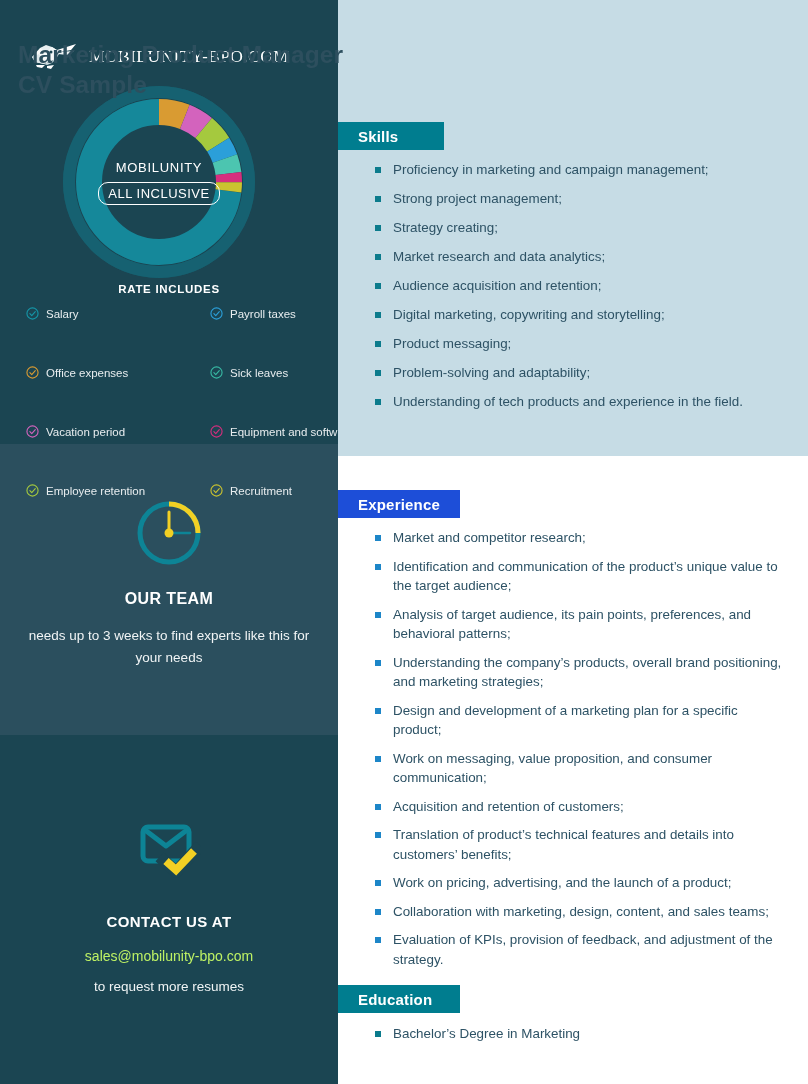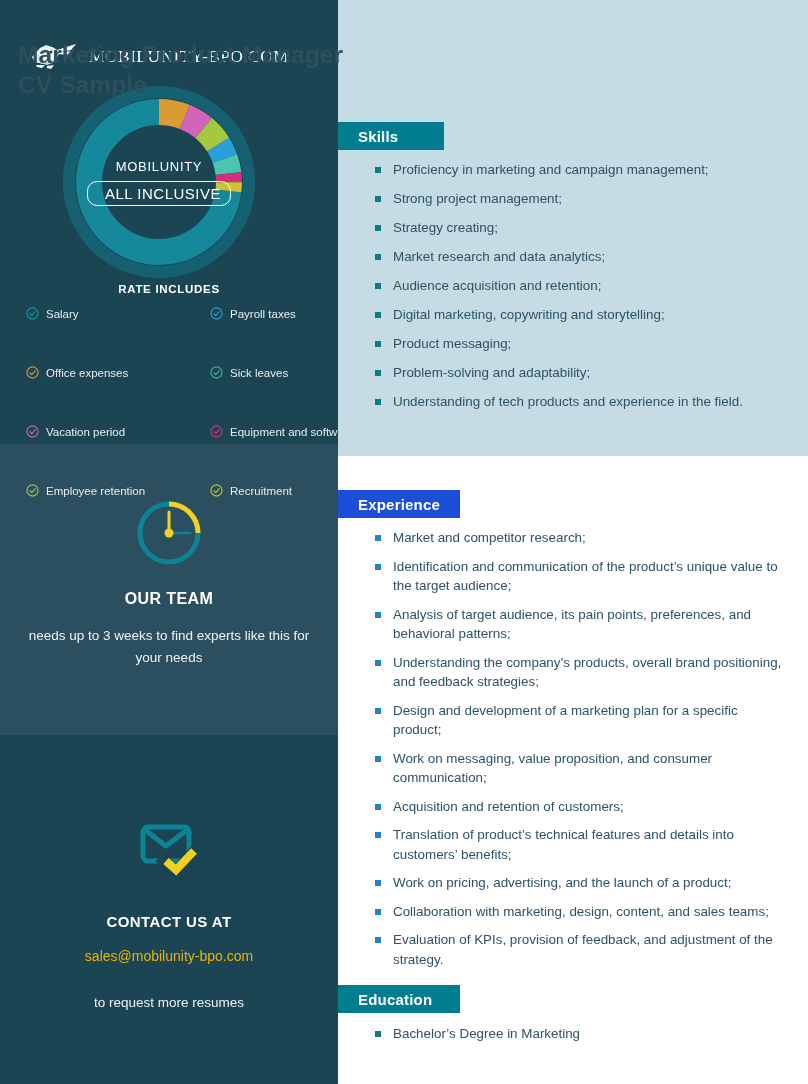--- a/index.html
+++ b/index.html
@@ -75,25 +75,25 @@
     justify-content: center;
     gap: 7px;
   }
   #donut-brand {
     color: #ffffff;
     font-size: 13px;
     letter-spacing: 0.7px;
   }
   #donut-pill {
     color: #ffffff;
-    font-size: 15px;
+    font-size: 13px;
     letter-spacing: 0.5px;
     border: 1.4px solid #ffffff;
     border-radius: 10px;
-    padding: 3px 9px 3px 17px;
+    padding: 3px 9px 3px 9px;
     white-space: nowrap;
   }
 
   
   #rate-title {
     position: absolute;
     left: 0; top: 283px;
     width: 338px;
     text-align: center;
     color: #ffffff;
@@ -168,31 +168,30 @@
     color: #ffffff;
     font-size: 15px;
     font-weight: bold;
     letter-spacing: 0.4px;
   }
   #contact-email {
     position: absolute;
     left: 0; top: 948px;
     width: 338px;
     text-align: center;
-    color: #eab308;
+    color: #bef264;
     font-size: 14px;
   }
   #contact-sub {
     position: absolute;
     left: 0; top: 979px;
     width: 338px;
     text-align: center;
     color: #f0f4f5;
     font-size: 13.5px;
-    margin-top: 16px;
   }
 
   
   #right-col {
     position: absolute;
     left: 338px; top: 0;
     width: 470px;
     height: 1084px;
     background: #ffffff;
   }
@@ -435,21 +434,21 @@
       <li class="bullet-item">Audience acquisition and retention;</li>
       <li class="bullet-item">Digital marketing, copywriting and storytelling;</li>
       <li class="bullet-item">Product messaging;</li>
       <li class="bullet-item">Problem-solving and adaptability;</li>
       <li class="bullet-item">Understanding of tech products and experience in the field.</li>
     </ul>
   <ul class="bullet-list" id="list-exp">
       <li class="bullet-item">Market and competitor research;</li>
       <li class="bullet-item">Identification and communication of the product’s unique value to the target audience;</li>
       <li class="bullet-item">Analysis of target audience, its pain points, preferences, and behavioral patterns;</li>
-      <li class="bullet-item">Understanding the company’s products, overall brand positioning, and feedback strategies;</li>
+      <li class="bullet-item">Understanding the company’s products, overall brand positioning, and marketing strategies;</li>
       <li class="bullet-item">Design and development of a marketing plan for a specific product;</li>
       <li class="bullet-item">Work on messaging, value proposition, and consumer communication;</li>
       <li class="bullet-item">Acquisition and retention of customers;</li>
       <li class="bullet-item">Translation of product’s technical features and details into customers’ benefits;</li>
       <li class="bullet-item">Work on pricing, advertising, and the launch of a product;</li>
       <li class="bullet-item">Collaboration with marketing, design, content, and sales teams;</li>
       <li class="bullet-item">Evaluation of KPIs, provision of feedback, and adjustment of the strategy.</li>
     </ul>
   <ul class="bullet-list" id="list-edu">
       <li class="bullet-item">Bachelor’s Degree in Marketing</li>

